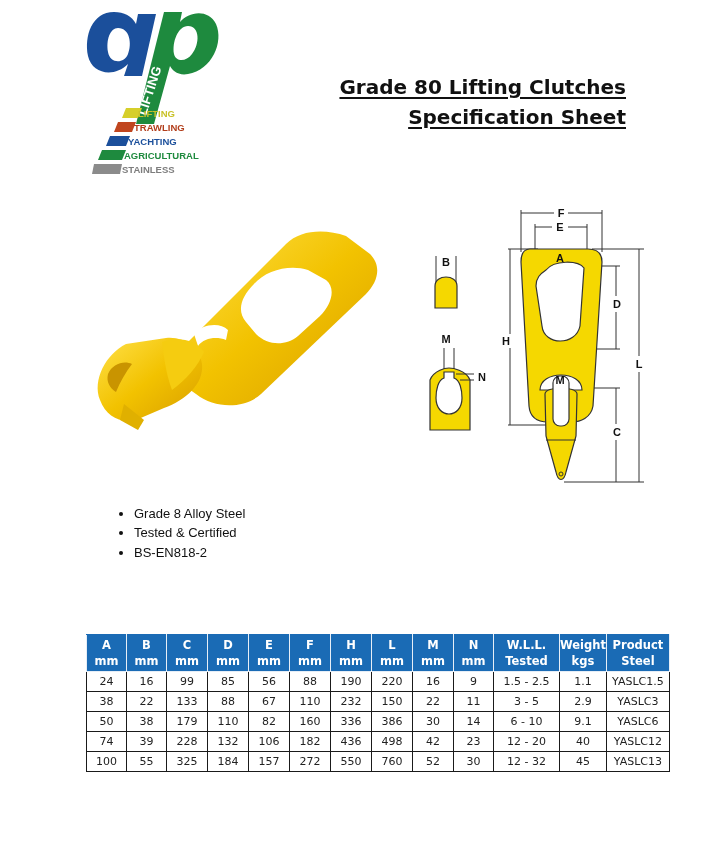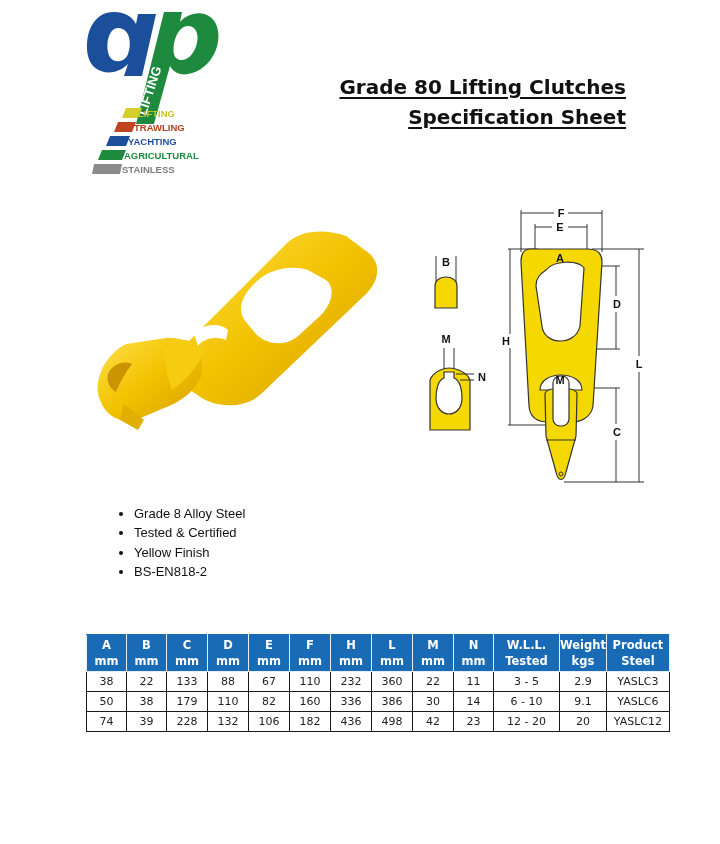--- a/index.html
+++ b/index.html
@@ -138,21 +138,20 @@
       <text x="147" y="172">L</text>
       <text x="68" y="188">M</text>
       <text x="125" y="240">C</text>
     </g>
   </svg>
 </div>
 
 <ul class="features">
   <li>Grade 8 Alloy Steel</li>
   <li>Tested &amp; Certified</li>
-  <li>Yellow Finish</li>
   <li>BS-EN818-2</li>
 </ul>
 
 <table class="spec">
   <colgroup>
     <col style="width:40px">
       <col style="width:40px">
       <col style="width:41px">
       <col style="width:41px">
     <col style="width:41px">
@@ -216,28 +215,43 @@
           <div>kgs</div>
         </th>
       <th>
           <div>Product</div>
           <div>Steel</div>
         </th>
     </tr>
   </thead>
   <tbody>
     <tr>
+      <td>24</td>
+        <td>16</td>
+        <td>99</td>
+        <td>85</td>
+        <td>56</td>
+        <td>88</td>
+        <td>190</td>
+        <td>220</td>
+        <td>16</td>
+        <td>9</td>
+        <td>1.5 - 2.5</td>
+        <td>1.1</td>
+        <td>YASLC1.5</td>
+    </tr>
+    <tr>
       <td>38</td>
         <td>22</td>
         <td>133</td>
         <td>88</td>
         <td>67</td>
         <td>110</td>
         <td>232</td>
-        <td>360</td>
+        <td>150</td>
         <td>22</td>
         <td>11</td>
         <td>3 - 5</td>
         <td>2.9</td>
         <td>YASLC3</td>
     </tr>
     <tr>
       <td>50</td>
         <td>38</td>
         <td>179</td>
@@ -257,17 +271,32 @@
         <td>39</td>
         <td>228</td>
         <td>132</td>
         <td>106</td>
         <td>182</td>
         <td>436</td>
         <td>498</td>
         <td>42</td>
         <td>23</td>
         <td>12 - 20</td>
-        <td>20</td>
+        <td>40</td>
         <td>YASLC12</td>
+    </tr>
+    <tr>
+      <td>100</td>
+        <td>55</td>
+        <td>325</td>
+        <td>184</td>
+        <td>157</td>
+        <td>272</td>
+        <td>550</td>
+        <td>760</td>
+        <td>52</td>
+        <td>30</td>
+        <td>12 - 32</td>
+        <td>45</td>
+        <td>YASLC13</td>
     </tr>
   </tbody>
 </table>
 
 </body></html>

